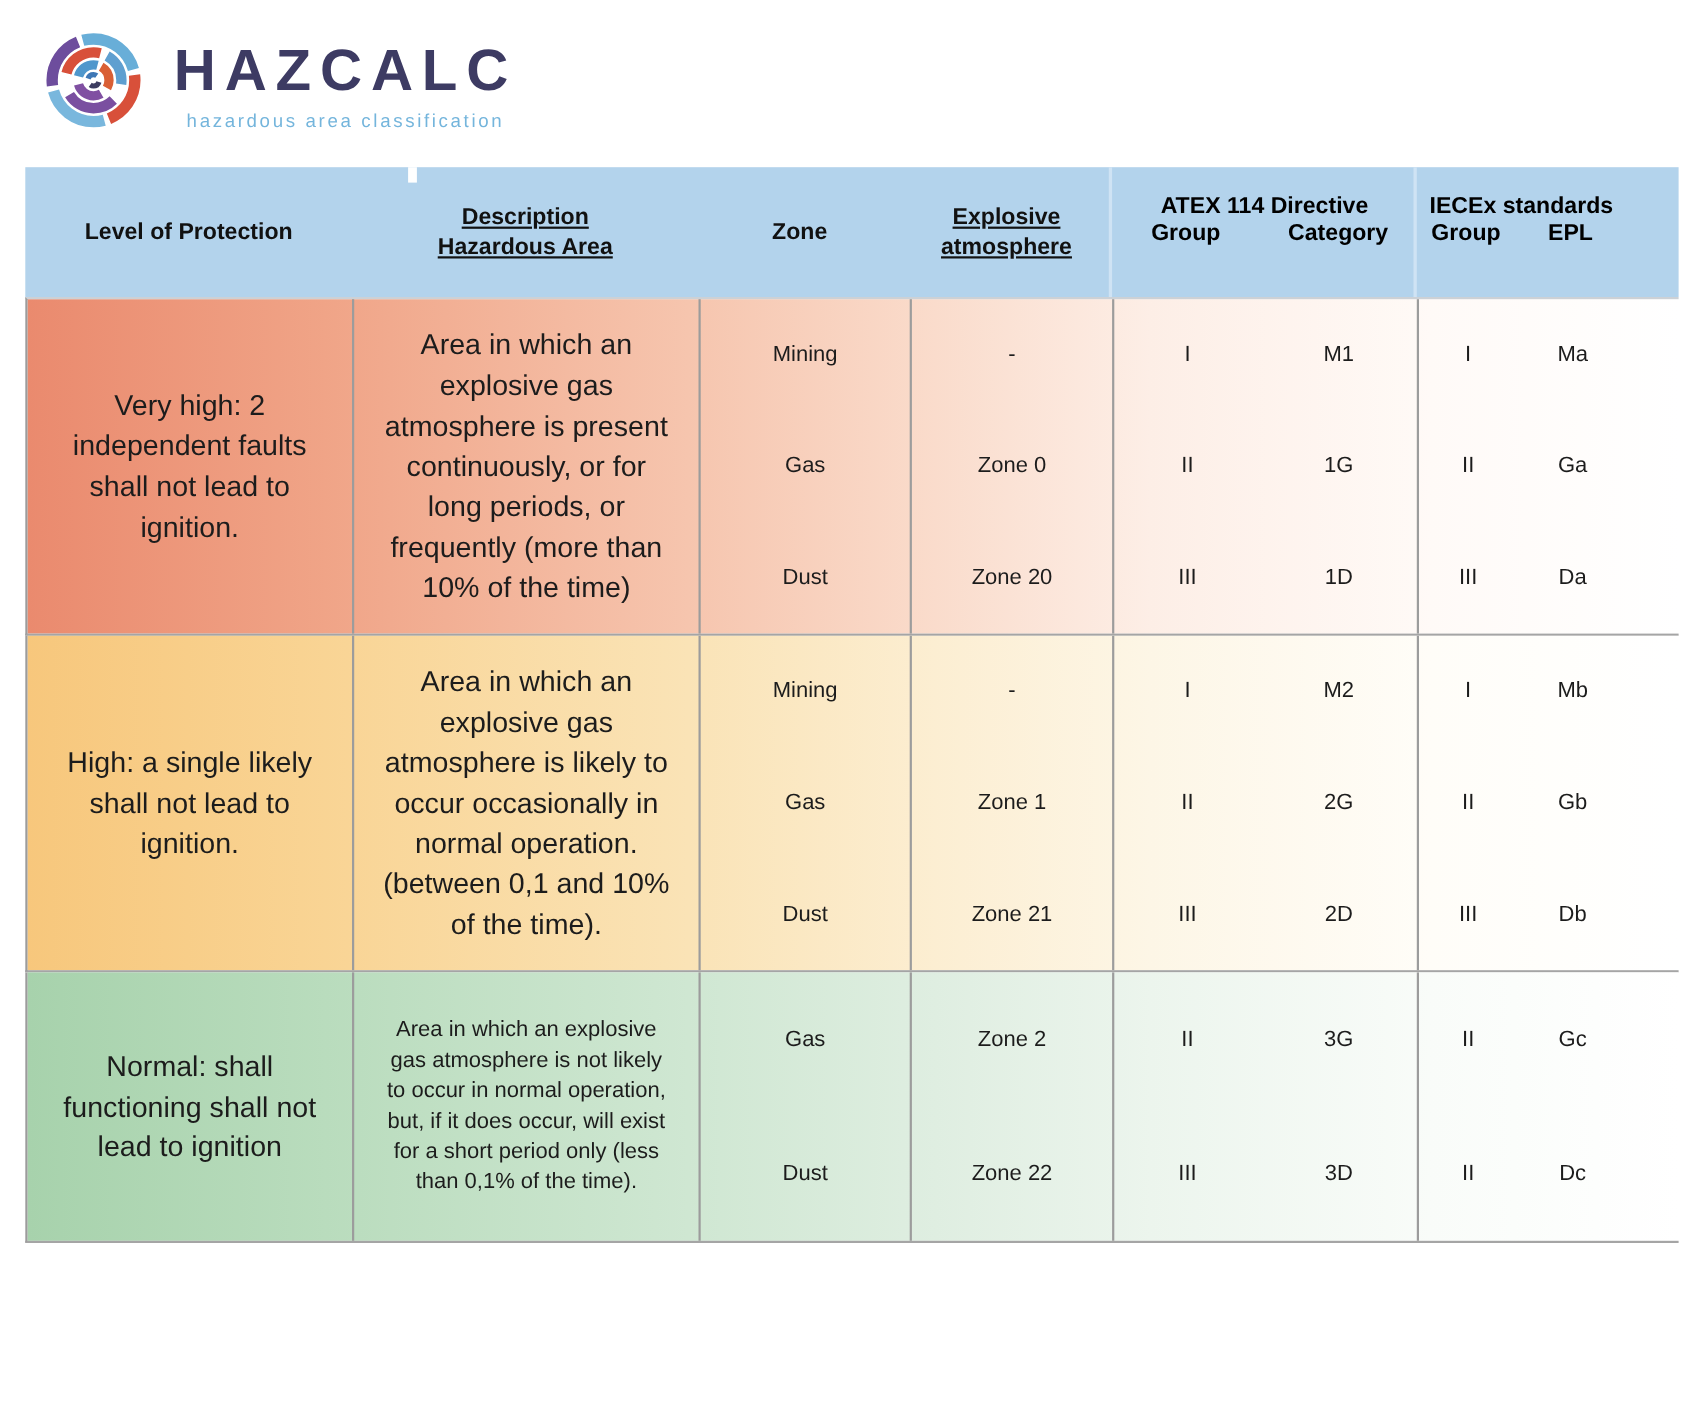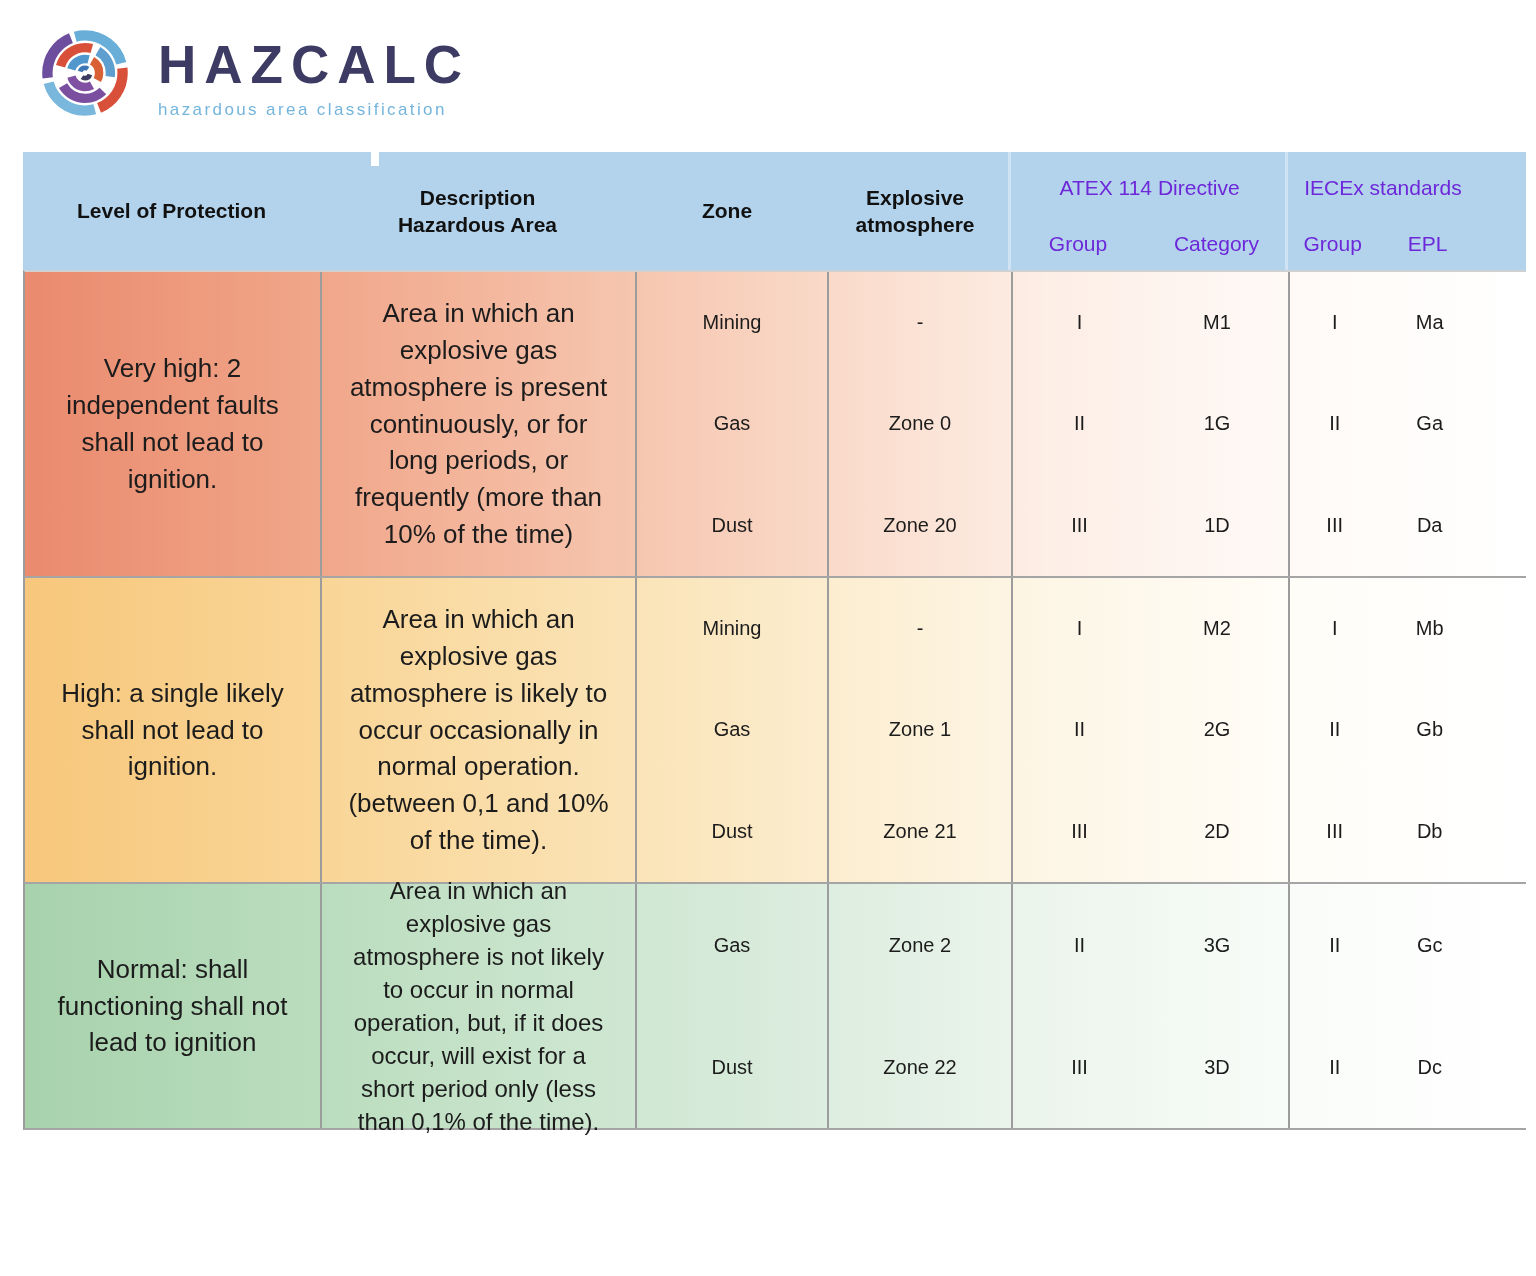--- a/index.html
+++ b/index.html
@@ -1,38 +1,38 @@
 <!DOCTYPE html>
 <html><head>
 <meta charset="utf-8">
 <style>
   html,body{margin:0;padding:0;background:#ffffff;}
   .page{position:relative;width:1536px;height:1276px;background:#ffffff;overflow:hidden;
         font-family:"Liberation Sans",sans-serif;color:#1c1c1c;}
 
   
-  .logo-wrap{position:absolute;left:38px;top:26px;display:flex;align-items:flex-start;}
+  .logo-wrap{position:absolute;left:38px;top:26px;display:flex;align-items:flex-start;text-align:center;}
   .logo-mark{width:94px;height:94px;flex:0 0 auto;}
   .logo-text{margin-left:26px;padding-top:12px;}
   .logo-title{font-size:53px;font-weight:bold;letter-spacing:8px;color:#3d3b63;line-height:1;}
   .logo-sub{font-size:17px;letter-spacing:2.4px;color:#74b5dc;margin-top:9px;}
 
   
   .haz-table{position:absolute;left:23px;top:152px;width:1503px;}
   .haz-table *{box-sizing:border-box;}
 
   .w1{width:297px}.w2{width:315px}.w3{width:192px}.w4{width:184px}.w5{width:277px}.w6{width:190px}
   .h5a{width:134px}.h5b{width:143px}.h6a{width:112px}.h6b{width:126px}
 
   .thead{height:118px;background:#b3d3ec;display:flex;position:relative;}
   .th{display:flex;align-items:center;justify-content:center;text-align:center;
       font-weight:bold;font-size:21px;line-height:1.3;color:#111;}
-  .th-inner{max-width:180px;}
-  .group-th{display:flex;flex-direction:column;justify-content:space-between;
-            padding:24px 0 14px;font-weight:normal;font-size:21px;color:#6d28d9;text-align:center;}
+  .th-inner{max-width:180px;text-decoration:underline;}
+  .group-th{display:flex;flex-direction:column;justify-content:flex-start;
+            padding:24px 0 14px;font-weight:bold;font-size:21px;color:#000000;text-align:center;}
   .group-sub{display:flex;}
   .group-sub div{display:flex;align-items:center;justify-content:center;}
   .hsep{position:absolute;top:0;bottom:0;width:3px;background:#cfe3f4;}
   .hsep.s1{left:985px;} .hsep.s2{left:1262px;}
   .notch{position:absolute;left:348px;top:0;width:8px;height:14px;background:#ffffff;}
 
   .trow{display:flex;border-left:2px solid #9c9c9c;border-bottom:2px solid #a5a5a5;}
   .trow.first{border-top:2px solid #ccd1d6;}
   .r1{height:308px;background:linear-gradient(90deg,#ea8a6e 0%,#f0a487 18%,#f6c5ae 40%,#fadccc 55%,#fdeee6 68%,#fffaf7 85%,#ffffff 100%);}
   .r2{height:306px;background:linear-gradient(90deg,#f7c77c 0%,#f9d494 18%,#fae3b6 40%,#fceed2 55%,#fdf6e6 68%,#fffdf8 85%,#ffffff 100%);}
@@ -207,21 +207,21 @@
           <div class="half h6a">III</div>
           <div class="half h6b">Db</div>
         </div>
       </div>
     </div>
 
     <div class="trow r3">
       <div class="td w1 cell-text">
         <span>Normal: shall functioning shall not lead to ignition</span>
       </div>
-      <div class="td w2 cell-text" style="font-size:24px;line-height:1.38">
+      <div class="td w2 cell-text" style="font-size:20px;line-height:1.38">
         <span class="pad2">Area in which an explosive gas atmosphere is not likely to occur in normal operation, but, if it does occur, will exist for a short period only (less than 0,1% of the time).</span>
       </div>
       <div class="td w3 stack">
         <div class="srow">Gas</div>
         <div class="srow">Dust</div>
       </div>
       <div class="td w4 stack">
         <div class="srow">Zone 2</div>
         <div class="srow">Zone 22</div>
       </div>

